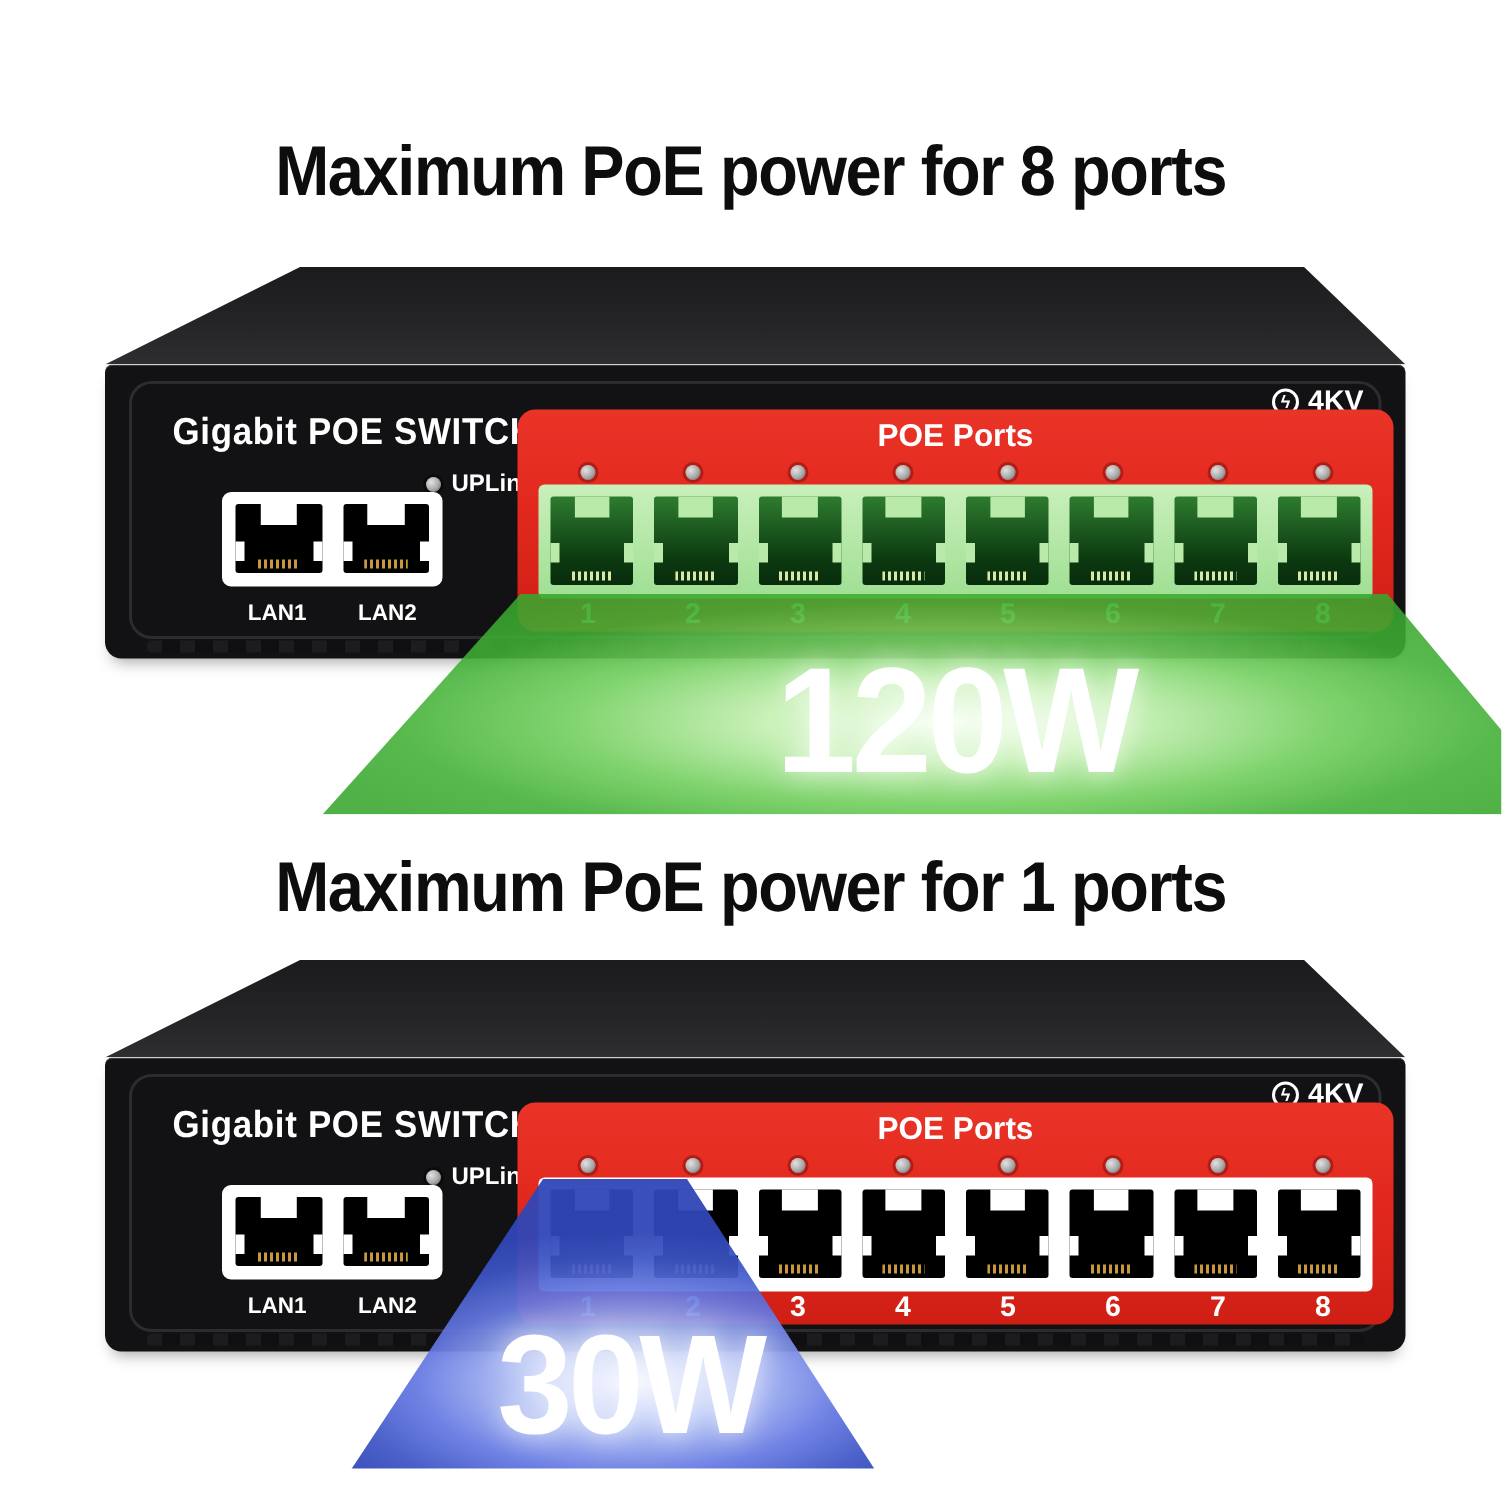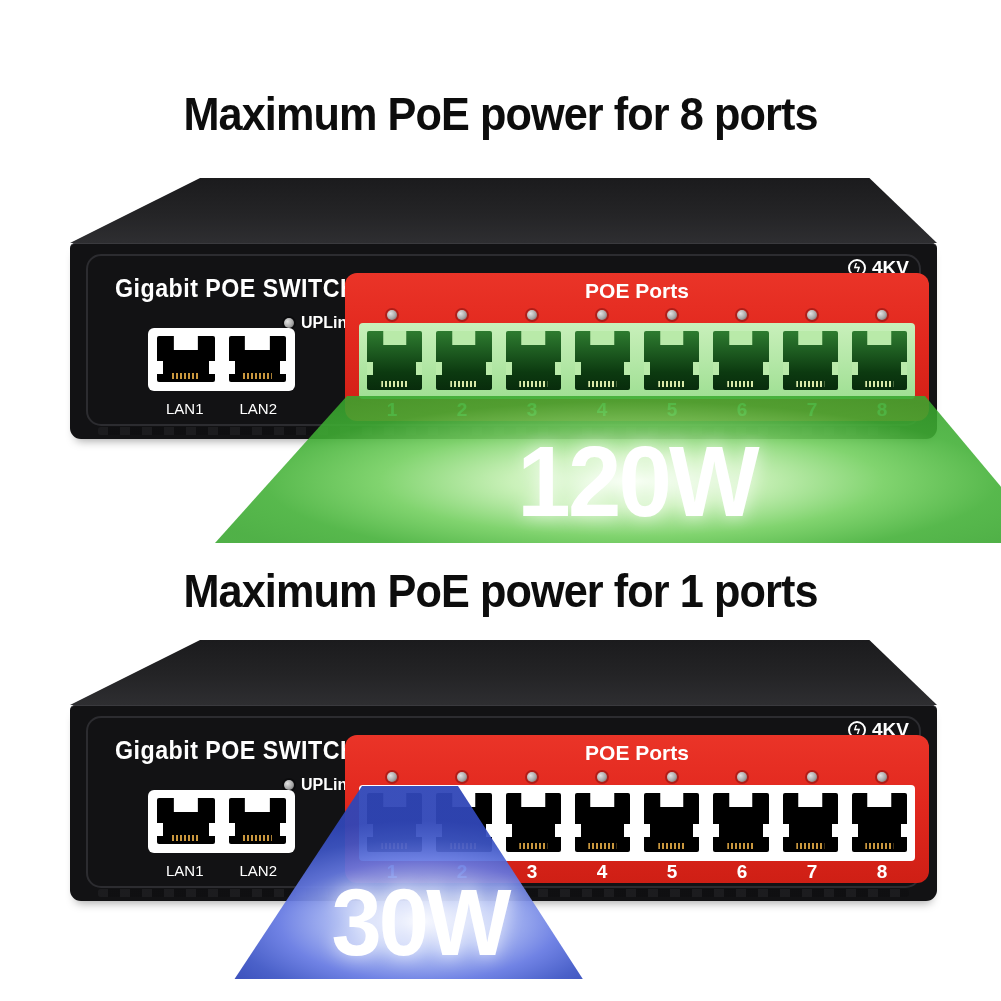--- a/index.html
+++ b/index.html
@@ -64,21 +64,21 @@
     width:42%; height:6px;
     background:repeating-linear-gradient(90deg, var(--pin,#c9973e) 0 2px, transparent 2px 4px); }
 
   .uplink-block { position:absolute; left:78px; top:84px; width:147px; height:63px;
     background:#fff; border-radius:6px; display:flex; gap:4px; padding:4px;
     --srd:#ffffff; --inn:#000; }
   .uplink-block .rj45 { flex:1; }
 
   .lan-labels { position:absolute; left:78px; top:156px; width:147px; display:flex;
     justify-content:space-around; color:var(--white,#fff);
-    font-size:15px; font-weight:normal; }
+    font-size:15px; font-weight:bold; }
 
   .surge { position:absolute; right:28px; top:13px; display:flex; align-items:center;
     gap:6px; color:var(--white,#fff); font-size:19px; font-weight:bold; }
   .bolt-circle { width:18px; height:18px; border:2px solid #fff; border-radius:50%;
     display:flex; align-items:center; justify-content:center;
     font-size:12px; font-weight:bold; color:#fff; line-height:1; }
 
   
   .poe-panel { position:absolute; left:275px; top:29px; width:584px; height:148px;
     background:linear-gradient(180deg,#ea3428 0%, var(--red,#e2281e) 45%, #cf1f15 100%);

